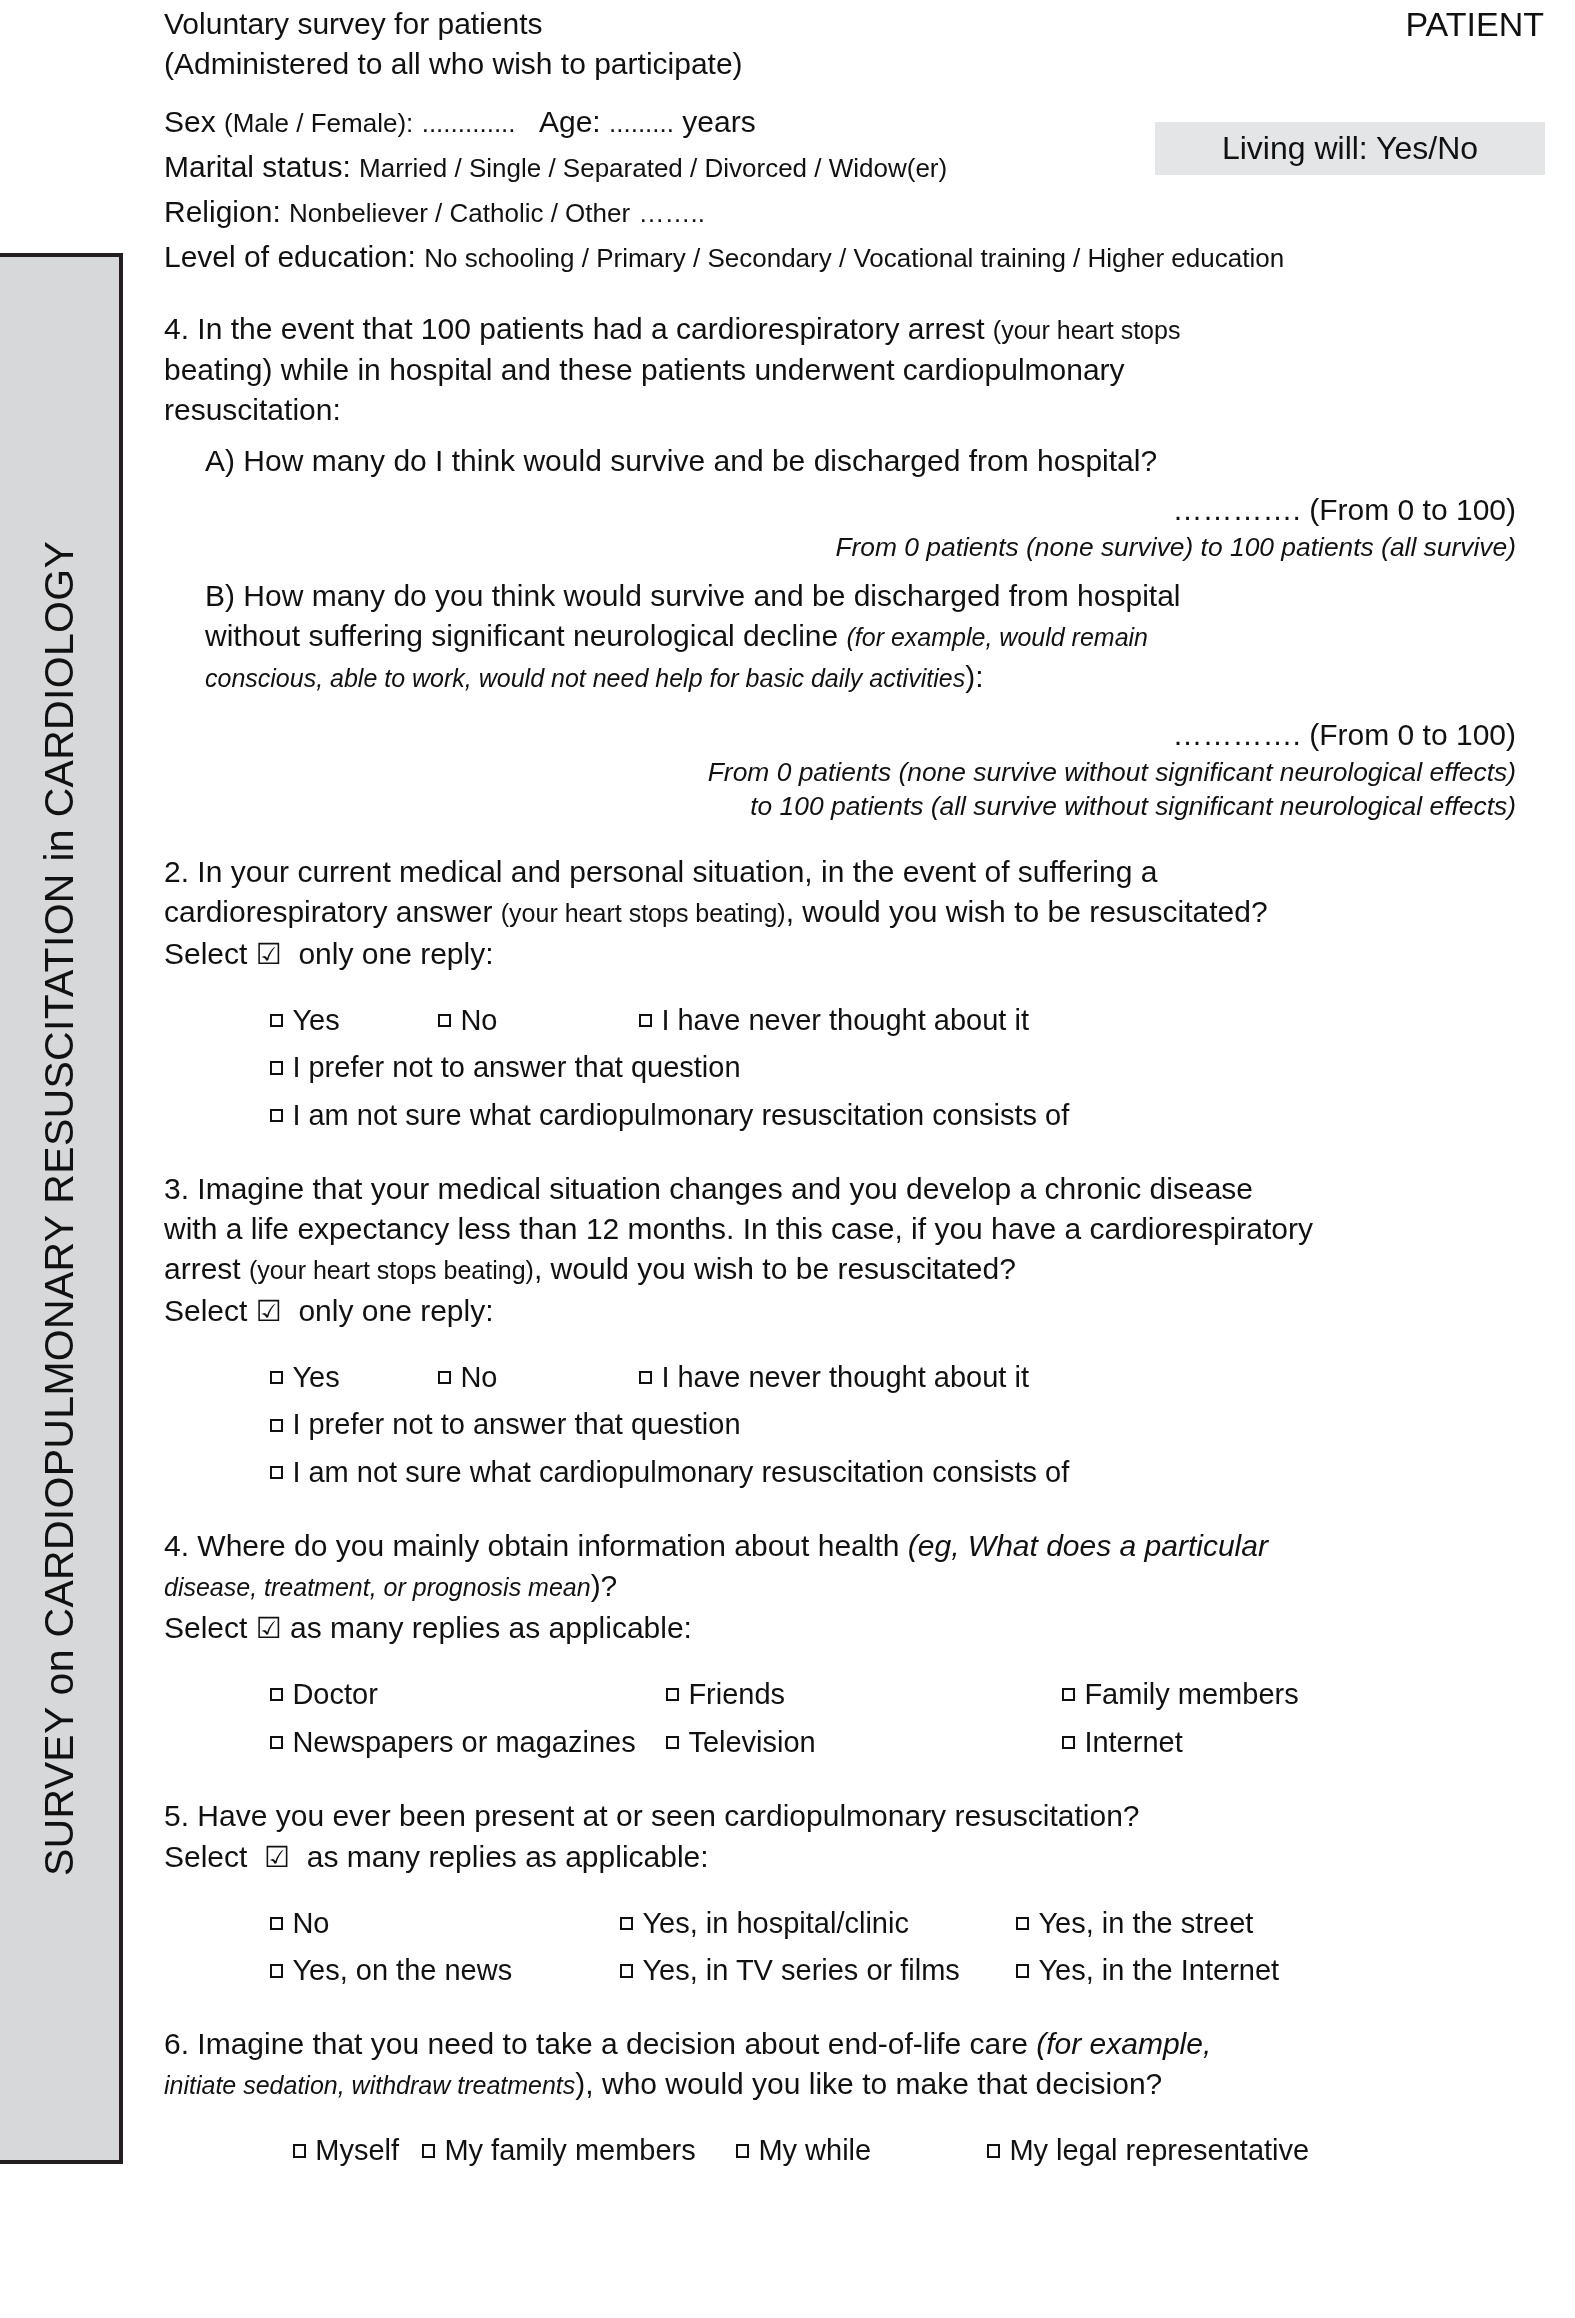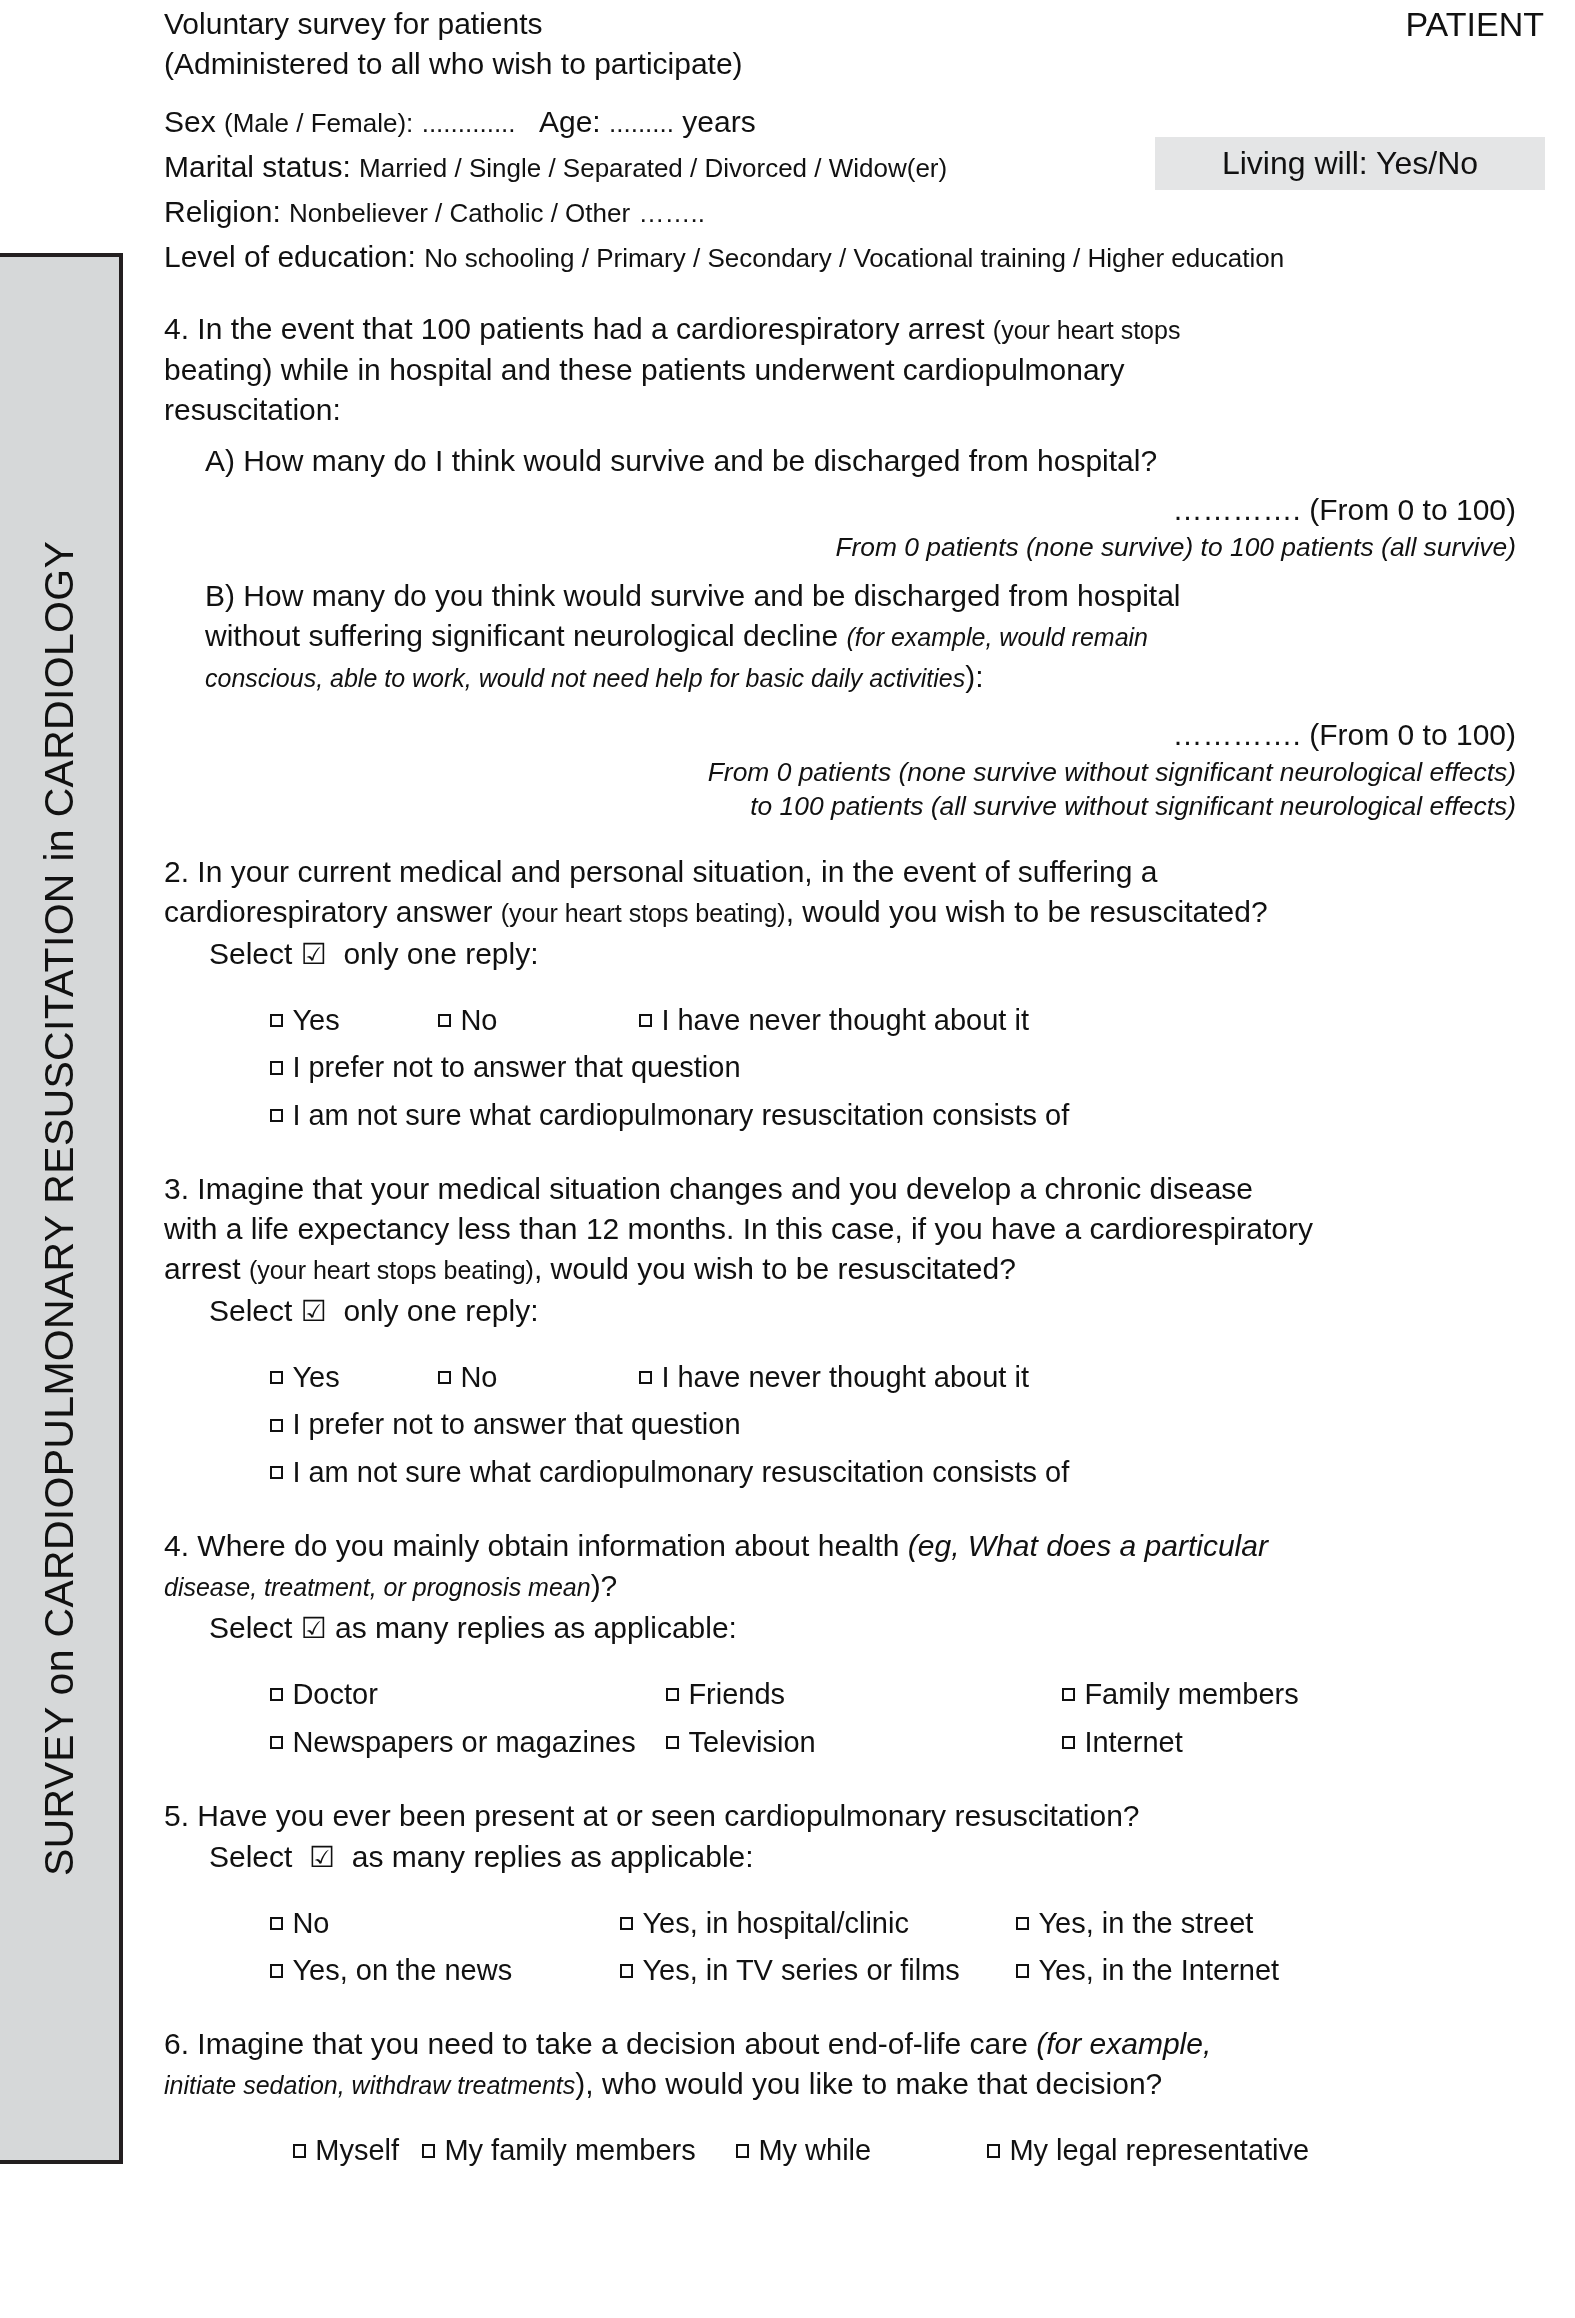--- a/index.html
+++ b/index.html
@@ -56,21 +56,21 @@
   #patient-label {
     position: absolute;
     right: 0px;
     top: 4px;
     font-size: 34px;
     line-height: 40px;
   }
   #living-will-box {
     position: absolute;
     left: 991px;
-    top: 137px;
+    top: 122px;
     width: 390px;
     height: 53px;
     background: #e4e5e6;
     display: flex;
     align-items: center;
     justify-content: center;
     font-size: 32px;
   }
 
   .small { font-size: 25px; }
@@ -94,21 +94,21 @@
     padding-right: 28px;
   }
   .answer-note {
     text-align: right;
     font-style: italic;
     font-size: 26.4px;
     line-height: 34px;
     padding-right: 28px;
   }
 
-  .select-line { font-size: 30px; line-height: 41px; margin-left: 45px; }
+  .select-line { font-size: 30px; line-height: 41px; }
   .chk-mark { font-size: 29px; }
 
   .opts { padding-left: 106px; margin-top: 25px; }
   .opt-row { display: flex; font-size: 29px; line-height: 41px; margin-bottom: 6.6px; }
   .opt { display: flex; align-items: baseline; }
   .box {
     display: inline-block;
     width: 13.2px;
     height: 13.2px;
     border: 2px solid #111111;

